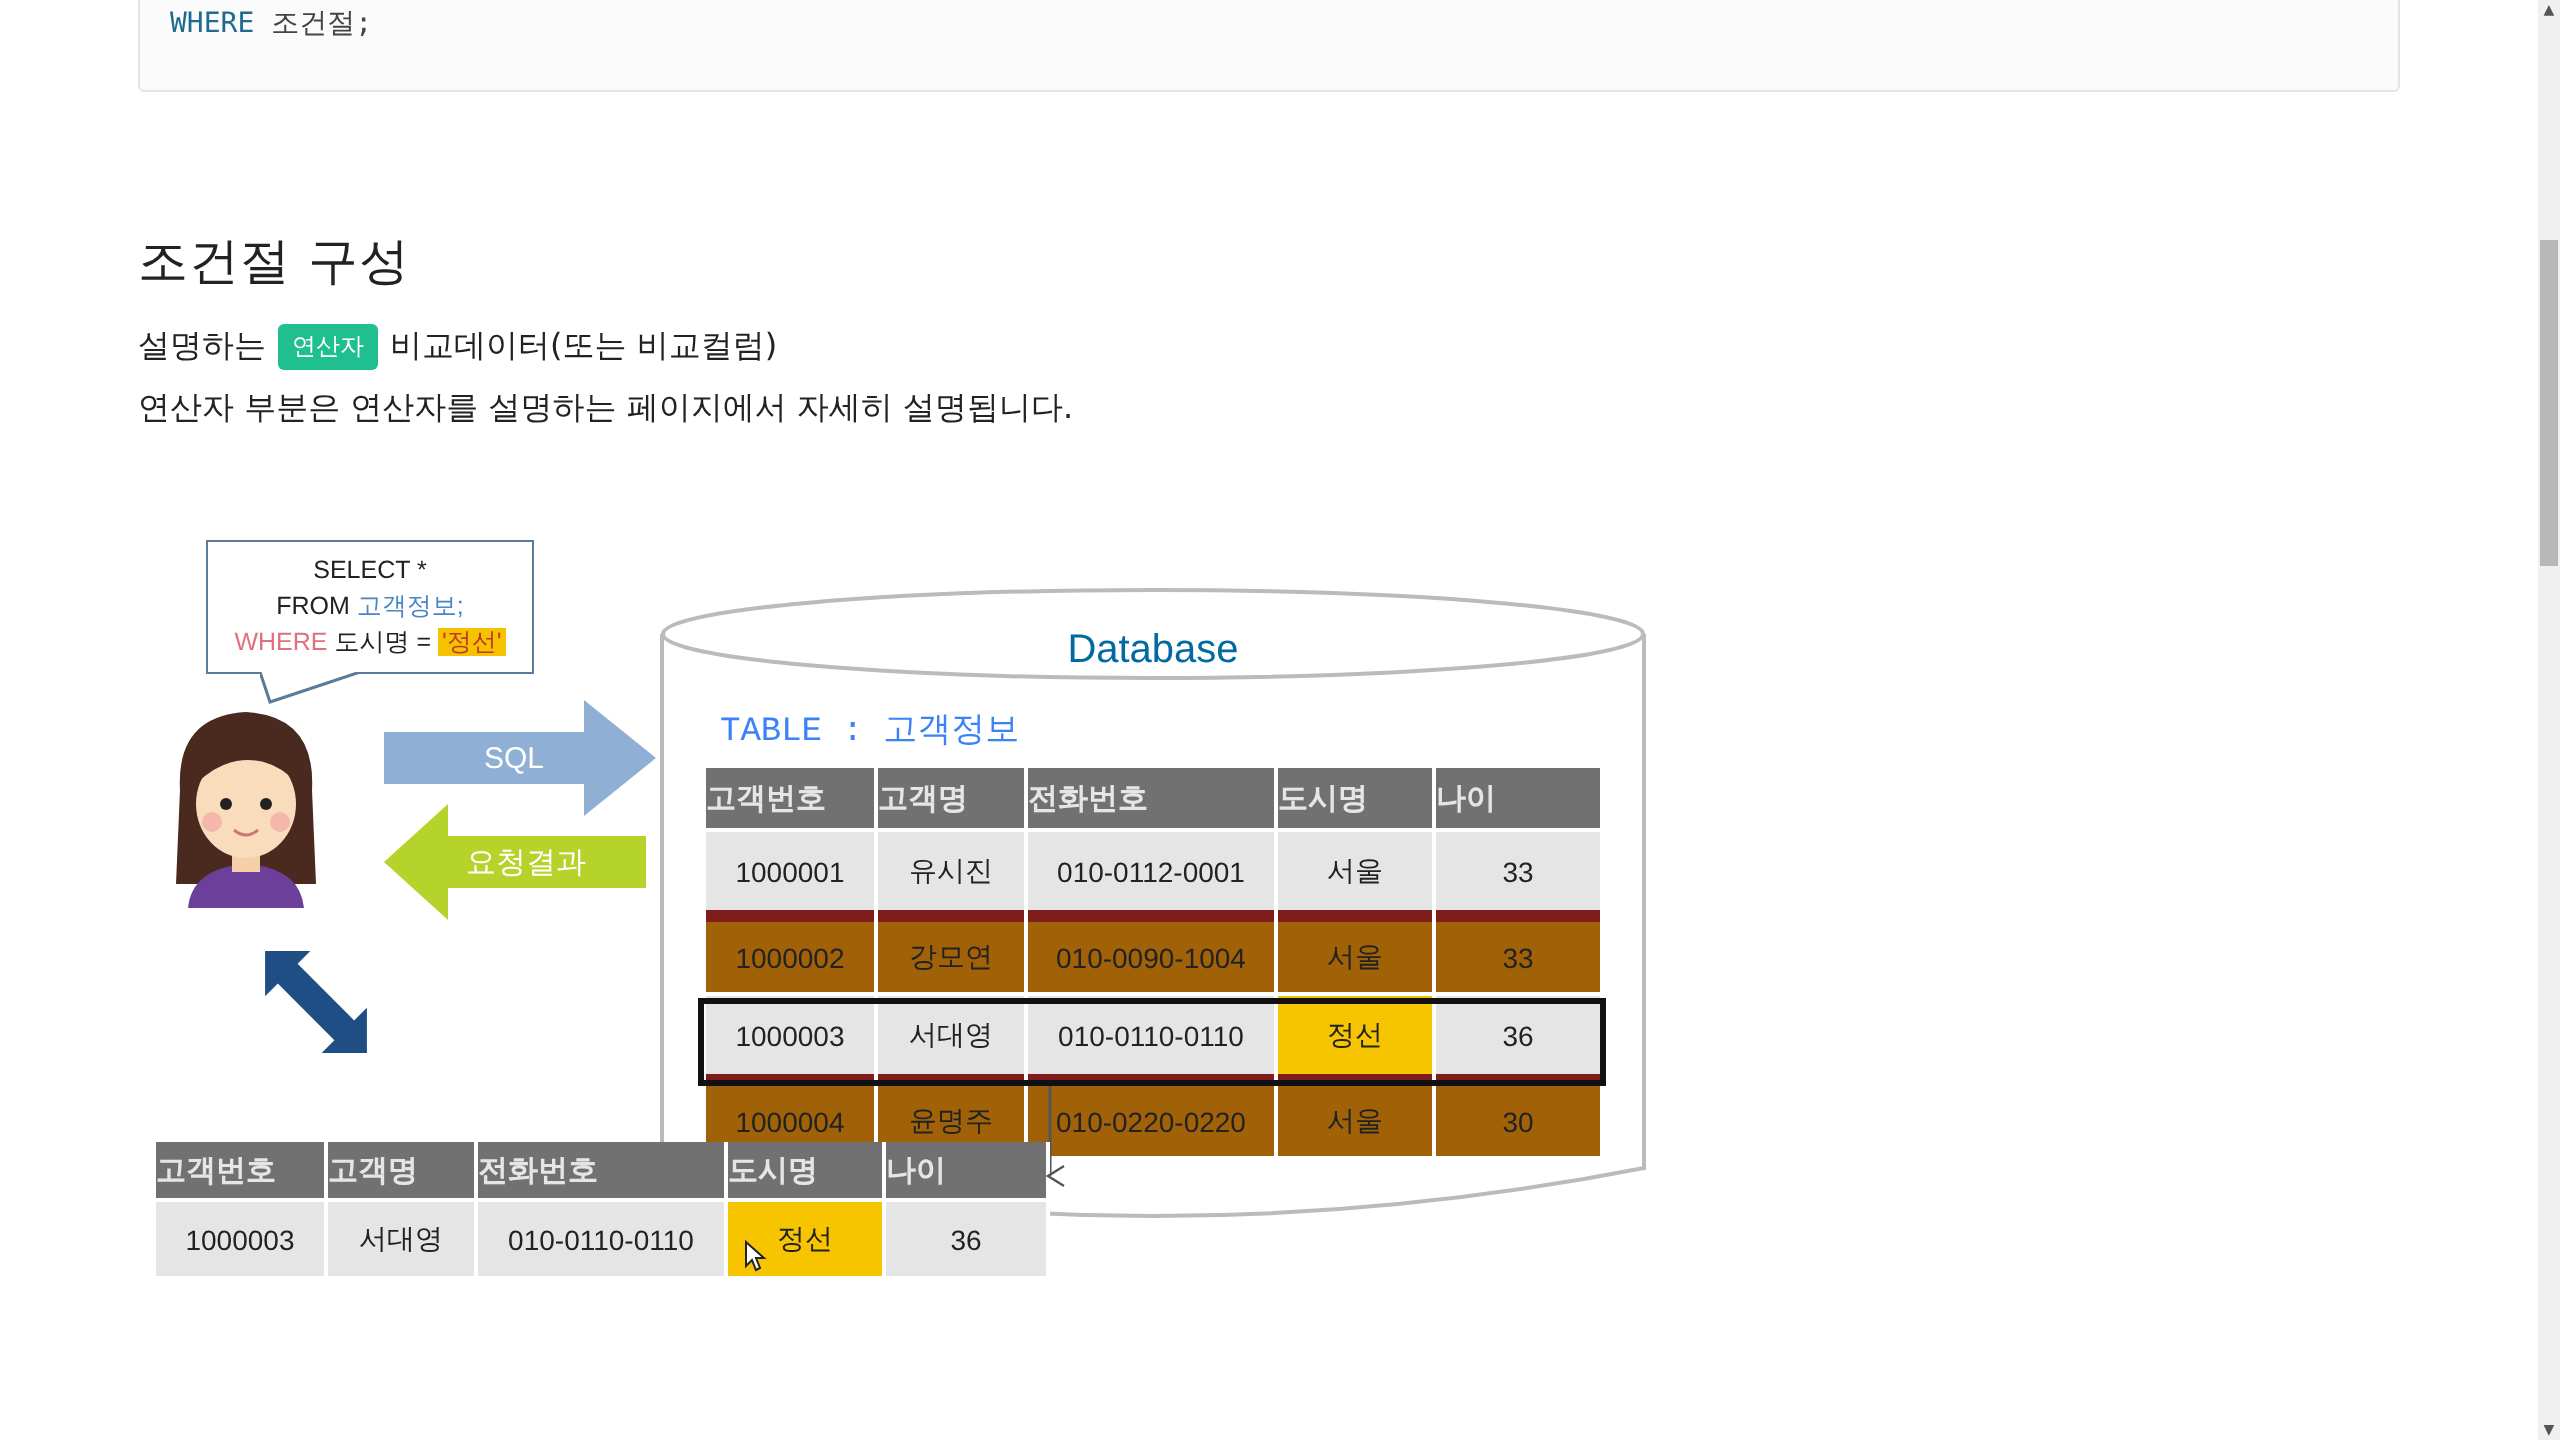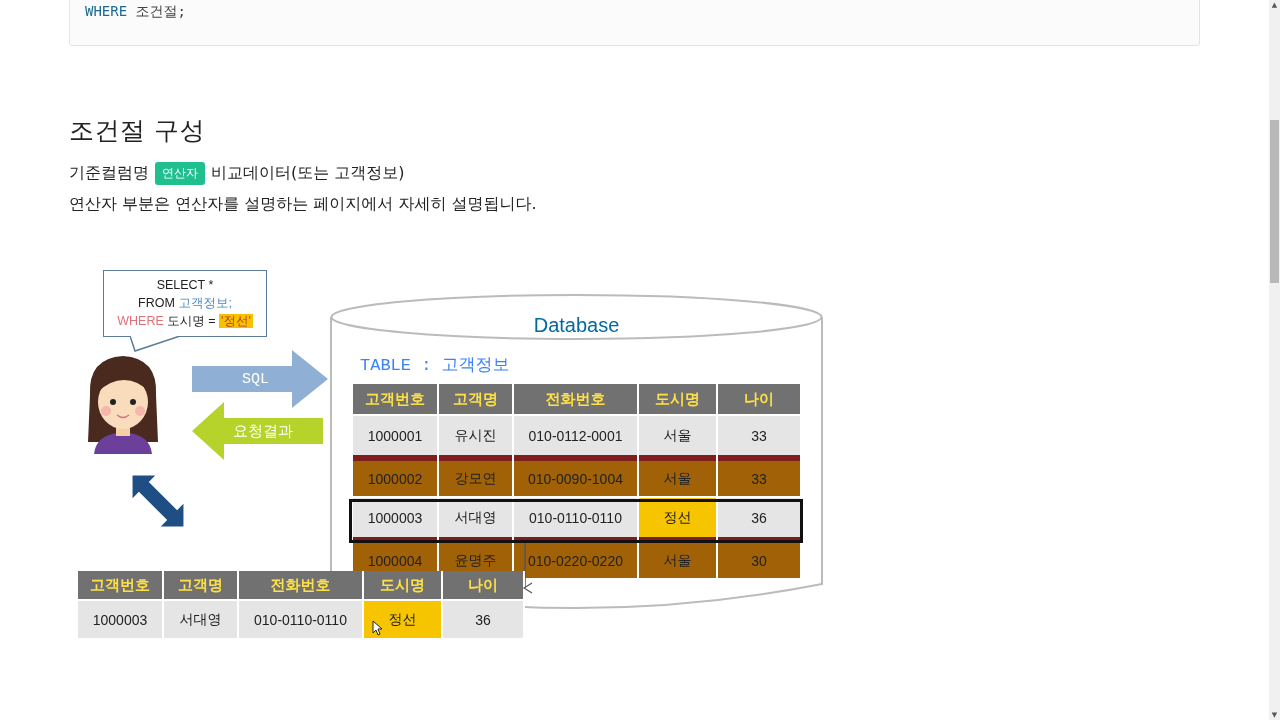--- a/index.html
+++ b/index.html
@@ -37,21 +37,21 @@
   .arrow-res { position: absolute; left: 122px; top: 140px; }
   .arrow-label { position: absolute; font-family: "Liberation Sans", sans-serif; font-size: 15px; color: #fff; }
 
   .dbl-arrow { position: absolute; left: 58px; top: 208px; }
 
   .cylinder { position: absolute; left: 259px; top: 30px; width: 495px; height: 322px; }
   .db-label { position: absolute; left: 0; width: 495px; top: 22px; text-align: center; font-family: "Liberation Sans", sans-serif; font-size: 20px; color: #0369a1; }
   .table-title { position: absolute; left: 31px; top: 61px; font-family: Liberation Mono, monospace; font-size: 17px; color: #3b82f6; }
 
   .grid { position: absolute; border-collapse: separate; border-spacing: 2px 0; font-family: "Liberation Sans", sans-serif; }
-  .grid th { background: #717171; color: #fde047; font-weight: bold; font-size: 15px; height: 30px; text-align: center; }
+  .grid th { background: #717171; color: #e5e5e5; font-weight: bold; font-size: 15px; height: 30px; text-align: left; }
   .grid td { font-size: 14px; color: #222; text-align: center; height: 41px; }
   .grid tr.r-dark td { background: #e5e5e5; border-top: 2px solid #fff; }
   .grid tr.r-light td { background: #a16207; border-top: 6px solid #7f1d1d; }
   .grid td.hl { background: #f7c400 !important; }
 
   .main-grid { left: 281px; top: 122px; }
   .main-grid th:nth-child(1), .main-grid td:nth-child(1) { width: 84px; }
   .main-grid th:nth-child(2), .main-grid td:nth-child(2) { width: 73px; }
   .main-grid th:nth-child(3), .main-grid td:nth-child(3) { width: 123px; }
   .main-grid th:nth-child(4), .main-grid td:nth-child(4) { width: 77px; }
@@ -82,23 +82,23 @@
 <div class="code-block">
   <div class="code-line">
     <span class="kw">WHERE</span>
     <span class="plain">조건절;</span>
   </div>
 </div>
 
 <h2 class="section-title">조건절 구성</h2>
 
 <div class="syntax-line">
-  <span>기준컬럼명</span>
+  <span>설명하는</span>
   <span class="badge">연산자</span>
-  <span>비교데이터(또는 고객정보)</span>
+  <span>비교데이터(또는 비교컬럼)</span>
 </div>
 
 <p class="desc-line">연산자 부분은 연산자를 설명하는 페이지에서 자세히 설명됩니다.</p>
 
 <div class="diagram">
 
   <div class="bubble">
     <div>SELECT *</div>
     <div>
       <span>FROM</span>
@@ -124,21 +124,21 @@
     <circle cx="33" cy="52" r="3" fill="#222"></circle>
     <circle cx="53" cy="52" r="3" fill="#222"></circle>
     <circle cx="26" cy="61" r="5" fill="#f3a5a5" opacity="0.7"></circle>
     <circle cx="60" cy="61" r="5" fill="#f3a5a5" opacity="0.7"></circle>
     <path d="M37 65 Q43 70 49 65" stroke="#c77" stroke-width="1.5" fill="none"></path>
   </svg>
 
   <svg class="arrow-sql" width="138" height="58">
     <polygon points="0,16 100,16 100,0 136,29 100,58 100,42 0,42" fill="#8fb0d4"></polygon>
   </svg>
-  <span class="arrow-label" style="left:172px;top:109px;font-family:Liberation Mono, monospace;">SQL</span>
+  <span class="arrow-label" style="left:172px;top:109px;">SQL</span>
 
   <svg class="arrow-res" width="134" height="58">
     <polygon points="0,29 32,0 32,16 131,16 131,42 32,42 32,58" fill="#b5d32a"></polygon>
   </svg>
   <span class="arrow-label" style="left:163px;top:160px;">요청결과</span>
 
   <svg class="dbl-arrow" width="60" height="62">
     <g transform="translate(30,31) rotate(45)">
       <polygon points="-36,0 -20,-16 -20,-7 20,-7 20,-16 36,0 20,16 20,7 -20,7 -20,16" fill="#1f4e85"></polygon>
     </g>

